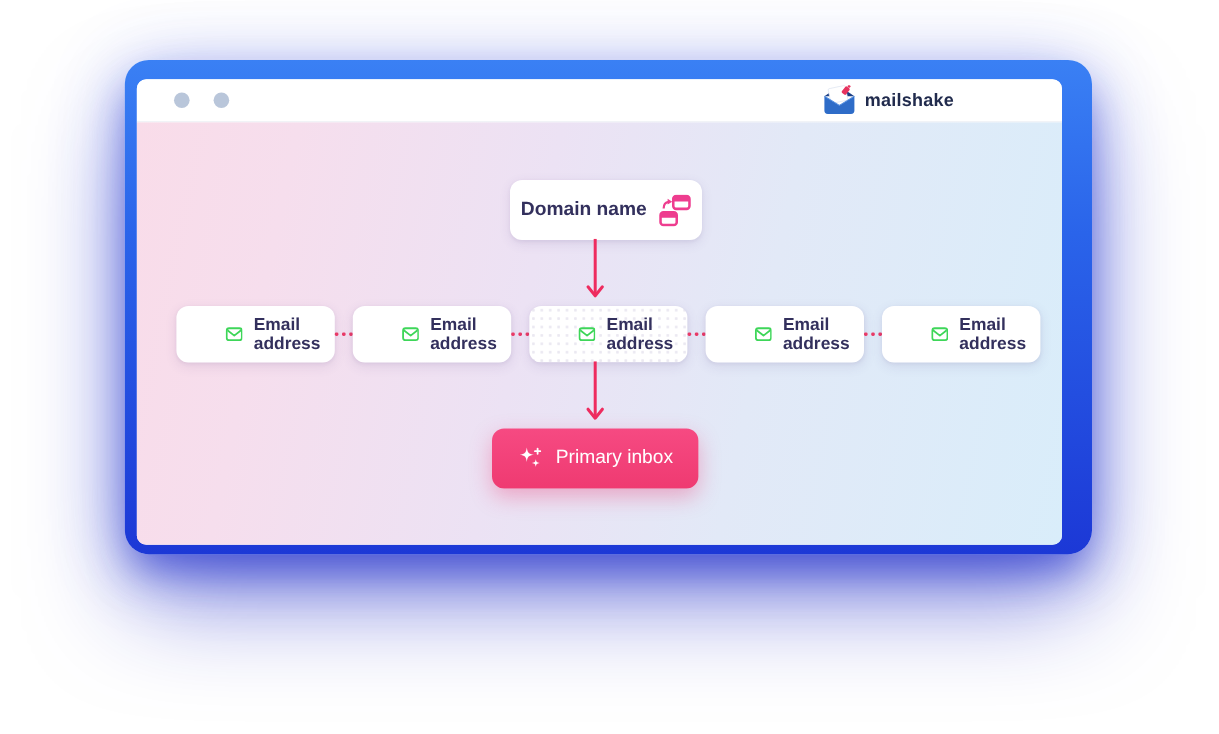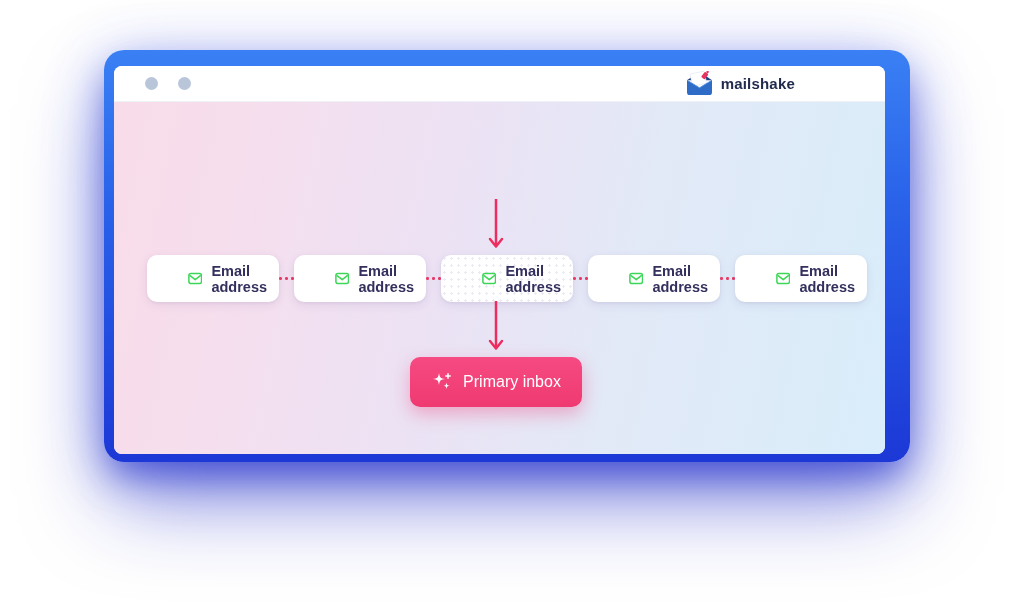--- a/index.html
+++ b/index.html
@@ -96,20 +96,31 @@
             </g>
             <path d="M2,9.5 L15,17.5 L28,9.5 L28,22 a3,3 0 0 1 -3,3 L5,25 a3,3 0 0 1 -3,-3 Z" fill="#2e6cc8"></path>
             <path d="M2,9.5 L15,17.5 M28,9.5 L15,17.5" stroke="#4e8ade" stroke-width="0.9" fill="none"></path>
           </svg>
           <span class="brand-label">mailshake</span>
         </div>
       </div>
 
       <div class="canvas">
 
+        <div class="card domain-card">
+          <span>Domain name</span>
+          <svg width="27" height="27" viewBox="0 0 28 28">
+            <rect x="12.5" y="1.5" width="14" height="11" rx="2.5" fill="none" stroke="#ee3d8f" stroke-width="2.2"></rect>
+            <path d="M12.5,4 a2.5,2.5 0 0 1 2.5,-2.5 h9 a2.5,2.5 0 0 1 2.5,2.5 v2.2 h-14 Z" fill="#ee3d8f"></path>
+            <rect x="1.5" y="15.5" width="14" height="11" rx="2.5" fill="none" stroke="#ee3d8f" stroke-width="2.2"></rect>
+            <path d="M1.5,18 a2.5,2.5 0 0 1 2.5,-2.5 h9 a2.5,2.5 0 0 1 2.5,2.5 v2.2 h-14 Z" fill="#ee3d8f"></path>
+            <path d="M4.2,12.2 Q4.2,6.8 8.6,6.4" fill="none" stroke="#ee3d8f" stroke-width="1.9"></path>
+            <polygon points="7.6,3.8 11.6,6.3 7.6,8.8" fill="#ee3d8f"></polygon>
+          </svg>
+        </div>
 
         <svg class="arrow arrow-1" viewBox="0 0 16 56">
           <line x1="8" y1="0" x2="8" y2="46" stroke="#ee2c5f" stroke-width="2.5"></line>
           <polyline points="2,40 8,47.5 14,40" fill="none" stroke="#ee2c5f" stroke-width="2.5" stroke-linecap="round" stroke-linejoin="round"></polyline>
         </svg>
 
         <div class="email-row">
           <div class="card email-card">
             <svg width="21" height="17" viewBox="0 0 21 17">
               <rect x="1.3" y="1.3" width="18.4" height="14.4" rx="3" fill="#ffffff" stroke="#3ed659" stroke-width="2.2"></rect>

